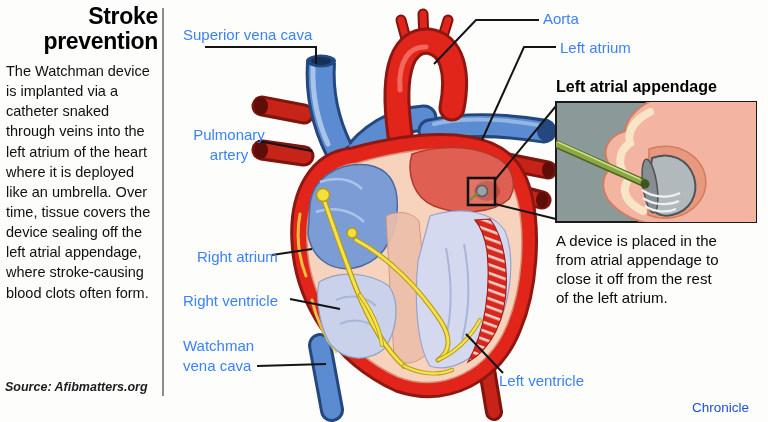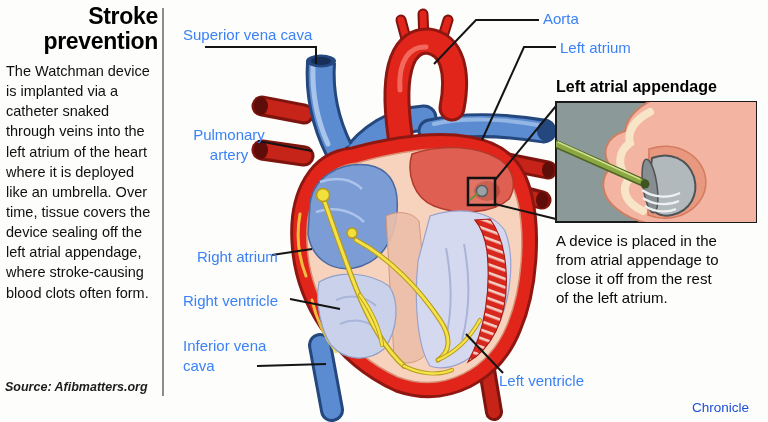--- a/index.html
+++ b/index.html
@@ -204,20 +204,20 @@
   <h1 class="title">Stroke prevention</h1>
   <p class="body-text">The Watchman device is implanted via a catheter snaked through veins into the left atrium of the heart where it is deployed like an umbrella. Over time, tissue covers the device sealing off the left atrial appendage, where stroke-causing blood clots often form.</p>
   <div class="source">Source: Afibmatters.org</div>
   <div class="credit">Chronicle</div>
   <div class="divider"></div>
 
   <div class="dlabel" id="lbl-svc">Superior vena cava</div>
   <div class="dlabel" id="lbl-pa">Pulmonary artery</div>
   <div class="dlabel" id="lbl-ra">Right atrium</div>
   <div class="dlabel" id="lbl-rv">Right ventricle</div>
-  <div class="dlabel" id="lbl-ivc">Inferior vena cava</div>
+  <div class="dlabel" id="lbl-ivc">Watchman vena cava</div>
   <div class="dlabel" id="lbl-aorta">Aorta</div>
   <div class="dlabel" id="lbl-la">Left atrium</div>
   <div class="dlabel" id="lbl-lv">Left ventricle</div>
 
   <div class="inset-heading">Left atrial appendage</div>
   <div class="inset-caption">A device is placed in the from atrial appendage to close it off from the rest of the left atrium.</div>
 </div>
 
 </body></html>

